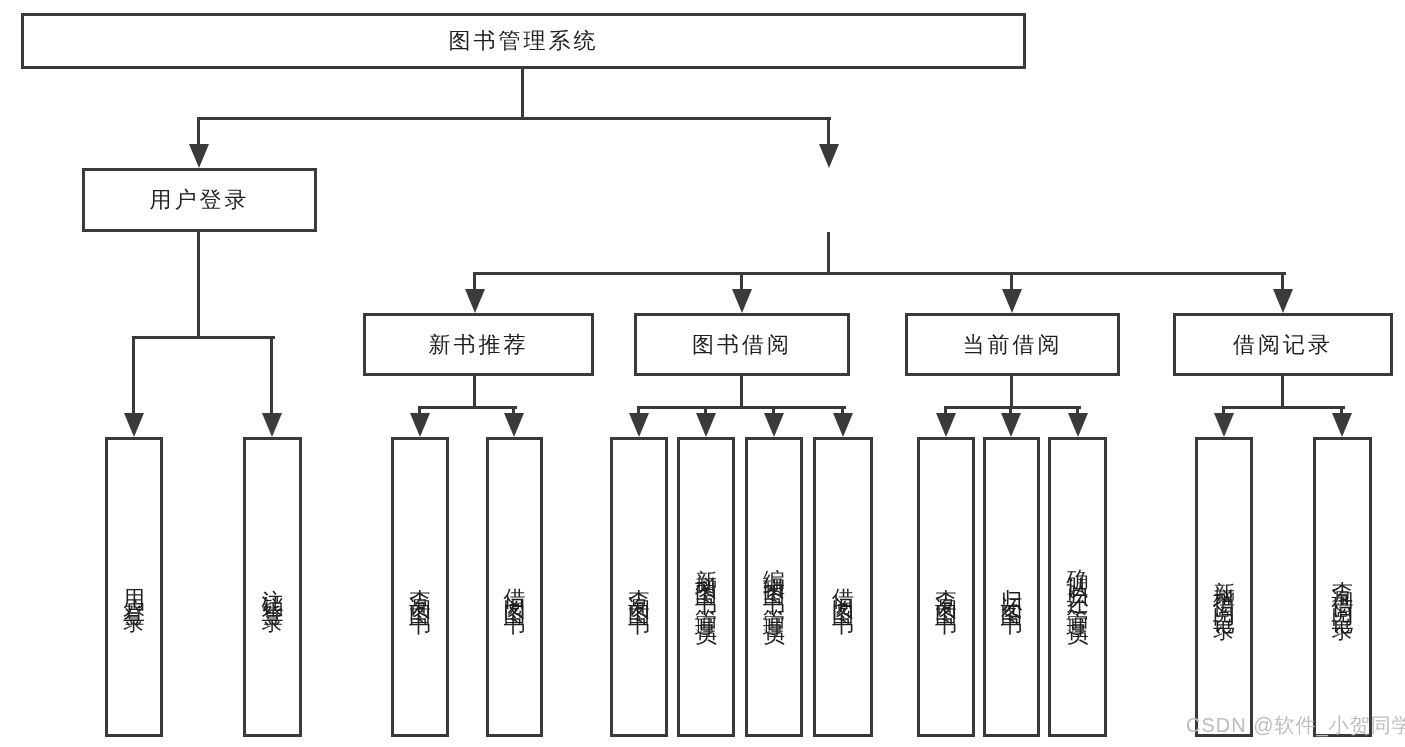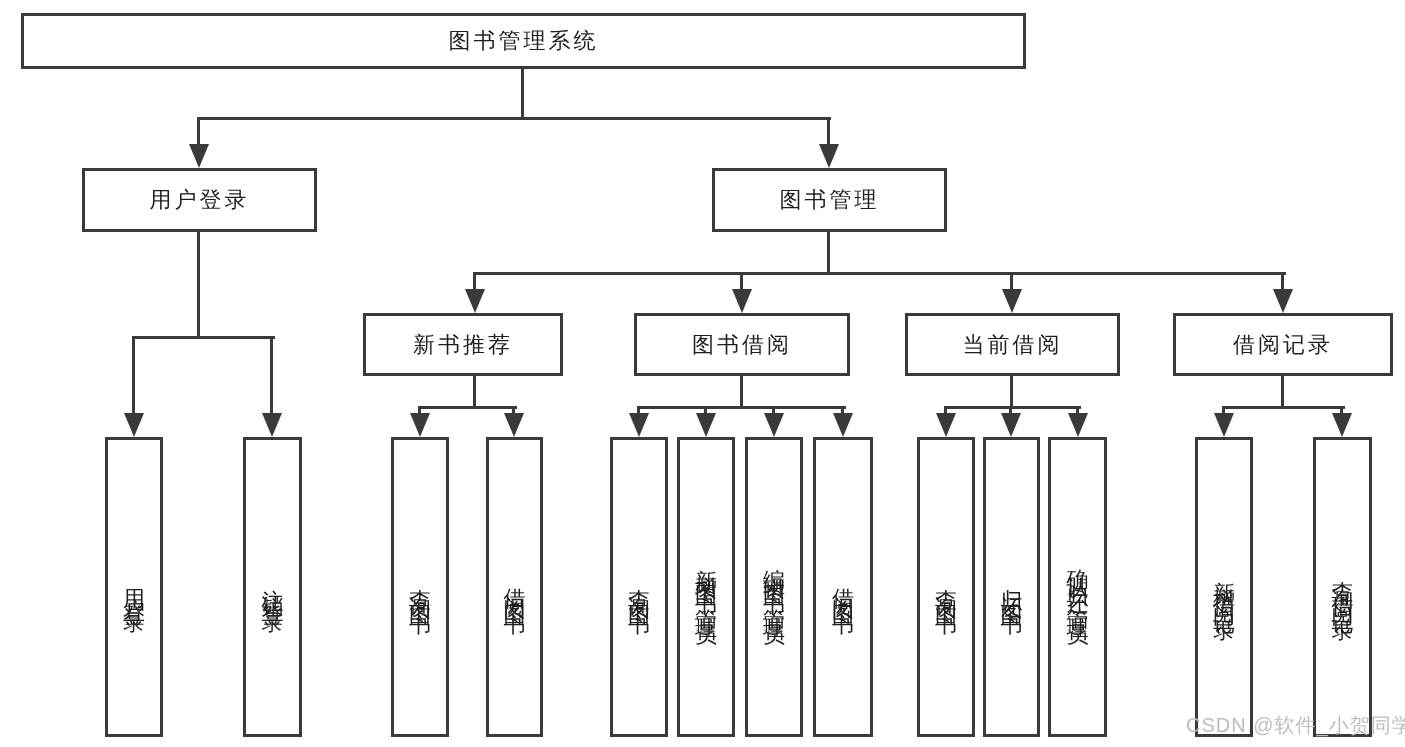--- a/index.html
+++ b/index.html
@@ -78,25 +78,22 @@
 <div id="canvas">
 
   <div class="box hbox" style="left:21px; top:13px; width:1005px; height:56px;">
     <span>图书管理系统</span>
   </div>
 
   <div class="box hbox" style="left:82px; top:168px; width:235px; height:64px;">
     <span>用户登录</span>
   </div>
 
-  <div class="box hbox" style="left:712px; top:168px; width:235px; height:64px;">
-    <span>图书管理</span>
-  </div>
-
-  <div class="box hbox" style="left:363px; top:313px; width:200px; height:63px;">
+
+  <div class="box hbox" style="left:363px; top:313px; width:231px; height:63px;">
     <span>新书推荐</span>
   </div>
 
   <div class="box hbox" style="left:634px; top:313px; width:216px; height:63px;">
     <span>图书借阅</span>
   </div>
 
   <div class="box hbox" style="left:905px; top:313px; width:215px; height:63px;">
     <span>当前借阅</span>
   </div>

